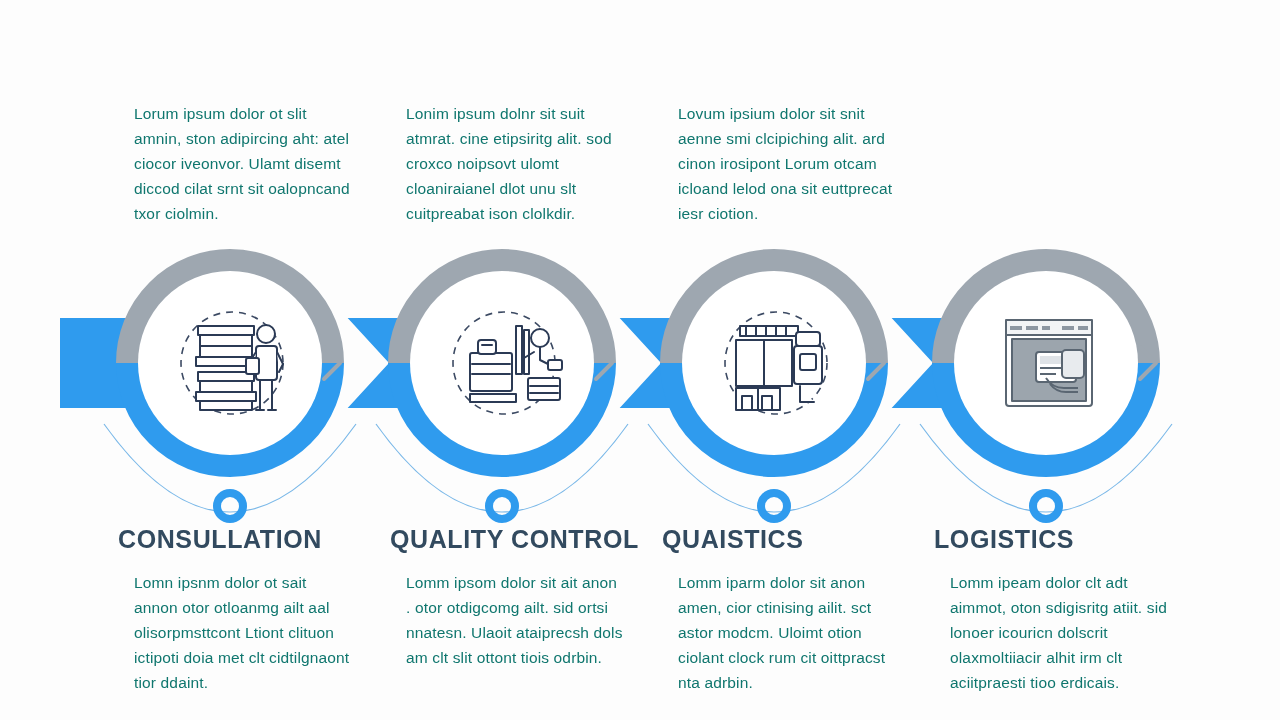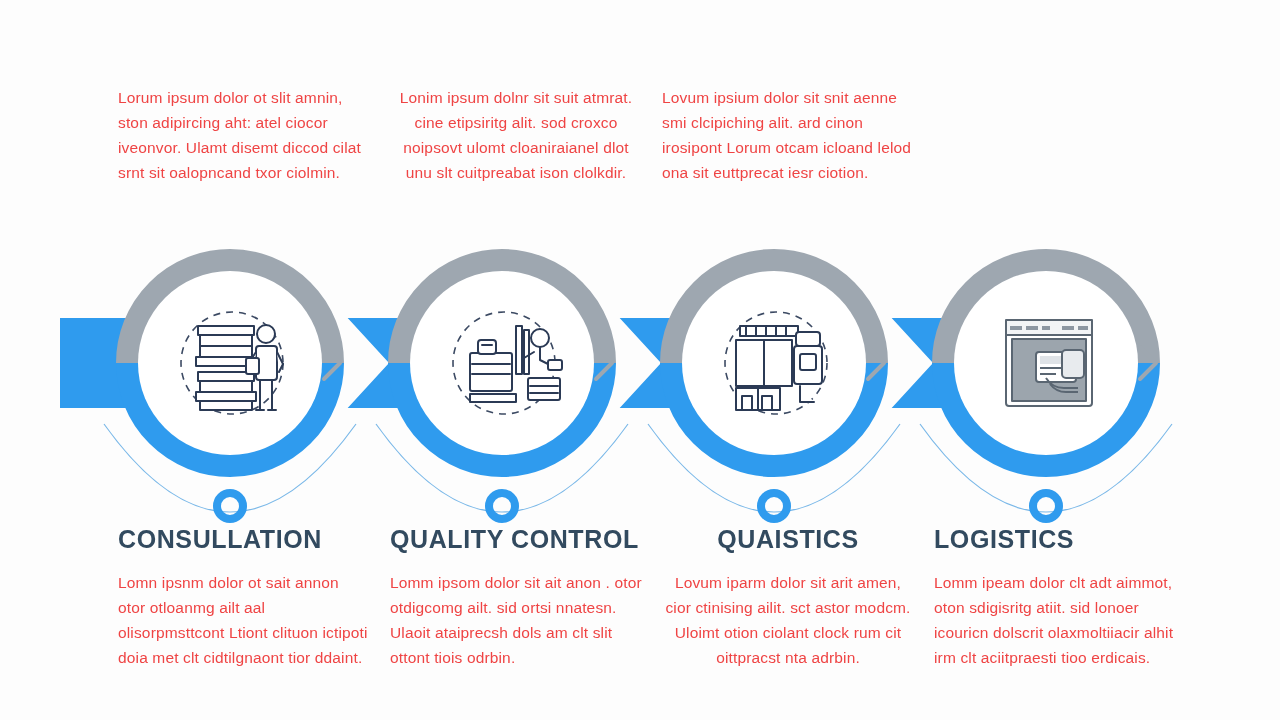--- a/index.html
+++ b/index.html
@@ -37,28 +37,28 @@
   .top-texts { top: 85px; }
   .bottom-texts { top: 524px; }
 
   .col {
     width: 270px;
     box-sizing: border-box;
     padding: 0 18px 0 0;
   }
   .col.c0 { margin-left: 118px; }
   .col.c1 { margin-left: 2px; }
-  .col.c2 { margin-left: 2px; text-align: center; }
+  .col.c2 { margin-left: 2px; }
   .col.c3 { margin-left: 2px; }
 
   .body-text {
-    margin: 0;
+    margin: 16px;
     font-size: 15.5px;
     line-height: 25px;
-    color: #ef4444;
+    color: #0f766e;
     letter-spacing: 0.15px;
     font-family: "Liberation Sans", sans-serif;
   }
   .heading {
     margin: 0 0 16px 0;
     font-size: 25px;
     line-height: 30px;
     font-weight: bold;
     letter-spacing: 0.6px;
     color: #324a5f;
@@ -274,21 +274,21 @@
     <div class="col c0">
       <h3 class="heading">CONSULLATION</h3>
       <p class="body-text">Lomn ipsnm dolor ot sait annon otor otloanmg ailt aal olisorpmsttcont Ltiont clituon ictipoti doia met clt cidtilgnaont tior ddaint.</p>
     </div>
     <div class="col c1">
       <h3 class="heading">QUALITY CONTROL</h3>
       <p class="body-text">Lomm ipsom dolor sit ait anon . otor otdigcomg ailt. sid ortsi nnatesn. Ulaoit ataiprecsh dols am clt slit ottont tiois odrbin.</p>
     </div>
     <div class="col c2">
       <h3 class="heading">QUAISTICS</h3>
-      <p class="body-text">Lovum iparm dolor sit arit amen, cior ctinising ailit. sct astor modcm. Uloimt otion ciolant clock rum cit oittpracst nta adrbin.</p>
+      <p class="body-text">Lomm iparm dolor sit anon amen, cior ctinising ailit. sct astor modcm. Uloimt otion ciolant clock rum cit oittpracst nta adrbin.</p>
     </div>
     <div class="col c3">
       <h3 class="heading">LOGISTICS</h3>
       <p class="body-text">Lomm ipeam dolor clt adt aimmot, oton sdigisritg atiit. sid lonoer icouricn dolscrit olaxmoltiiacir alhit irm clt aciitpraesti tioo erdicais.</p>
     </div>
   </div>
 
 </div>
 
 </body></html>

